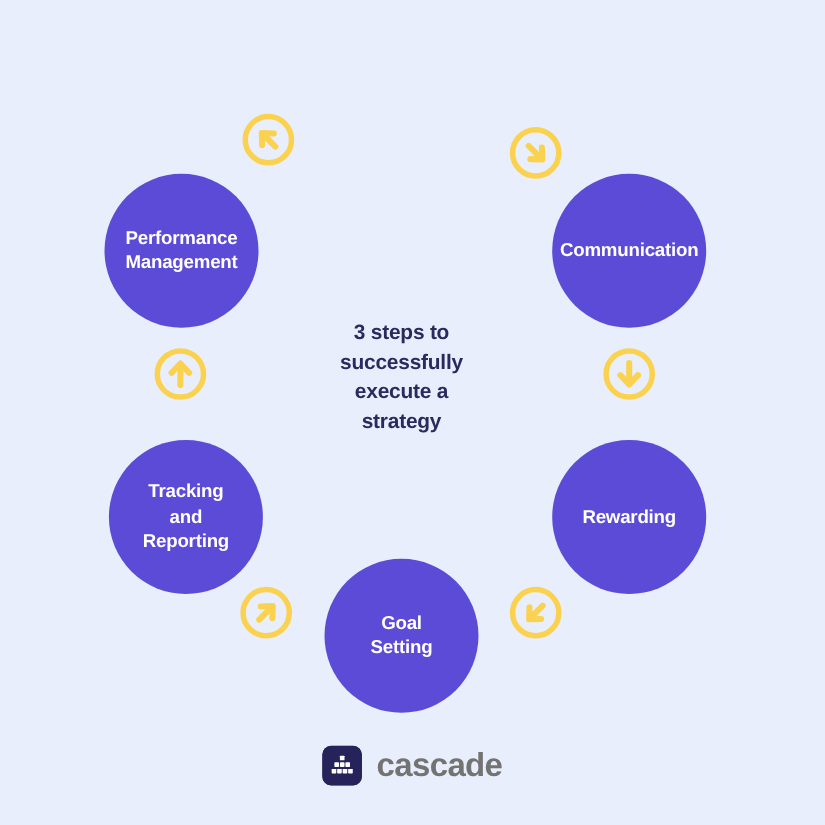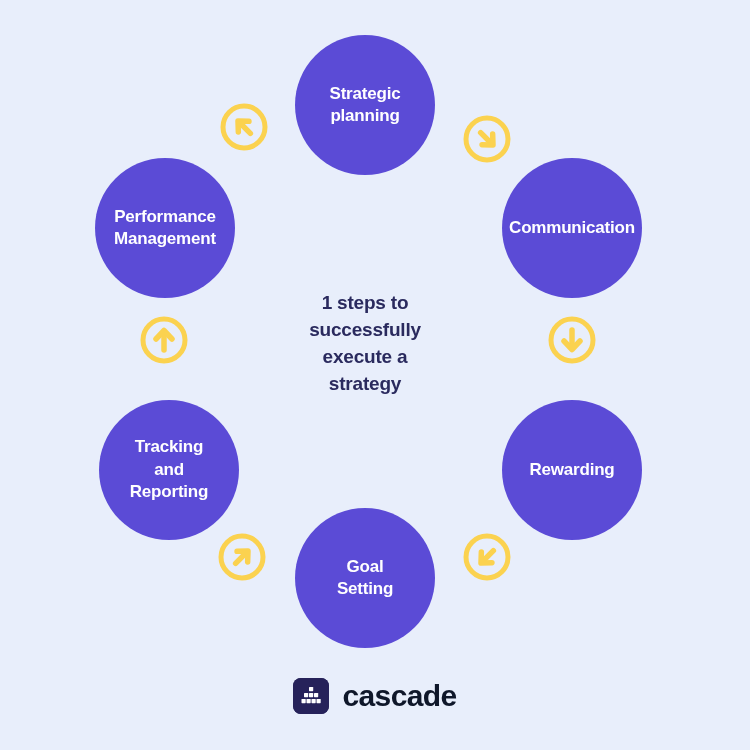--- a/index.html
+++ b/index.html
@@ -90,36 +90,32 @@
     gap: 13px;
   }
   #logo-mark {
     width: 36px;
     height: 36px;
     border-radius: 8px;
     background: #26225a;
     display: block;
   }
   #logo-wordmark {
-    color: #0f172a;
+    color: #737373;
     font-size: 30px;
     font-weight: bold;
     letter-spacing: -0.6px;
     line-height: 1;
   }
 </style>
 </head>
 <body>
 
 <div id="canvas">
 
-  <div class="step step-strategic">
-    <div class="step-label">Strategic
-planning</div>
-  </div>
 
   <div class="step step-rewarding">
     <div class="step-label">Rewarding</div>
   </div>
 
   <div class="step step-communication">
     <div class="step-label">Communication</div>
   </div>
 
   <div class="step step-goal">
@@ -187,21 +183,21 @@
   </div>
 
   <div class="arrow arrow-n">
     <svg viewBox="0 0 52 52" xmlns="http://www.w3.org/2000/svg">
       <circle cx="26" cy="26" r="21" fill="none" stroke="#fbd24f" stroke-width="5"></circle>
       <path d="M26 36 L26 18" stroke="#fbd24f" stroke-width="5.5" stroke-linecap="round" fill="none"></path>
       <path d="M18 25 L26 16.5 L34 25" stroke="#fbd24f" stroke-width="5.5" stroke-linecap="round" stroke-linejoin="round" fill="none"></path>
     </svg>
   </div>
 
-  <div id="center-caption">1 steps to
+  <div id="center-caption">3 steps to
 successfully
 execute a
 strategy</div>
 
   <div id="logo">
     <span id="logo-mark">
       <svg viewBox="0 0 36 36" width="36" height="36" xmlns="http://www.w3.org/2000/svg">
         <rect x="0" y="0" width="36" height="36" rx="8" fill="#26225a"></rect>
         <g fill="#ffffff">
           <rect x="16" y="9" width="4.2" height="4.2" rx="0.6"></rect>

